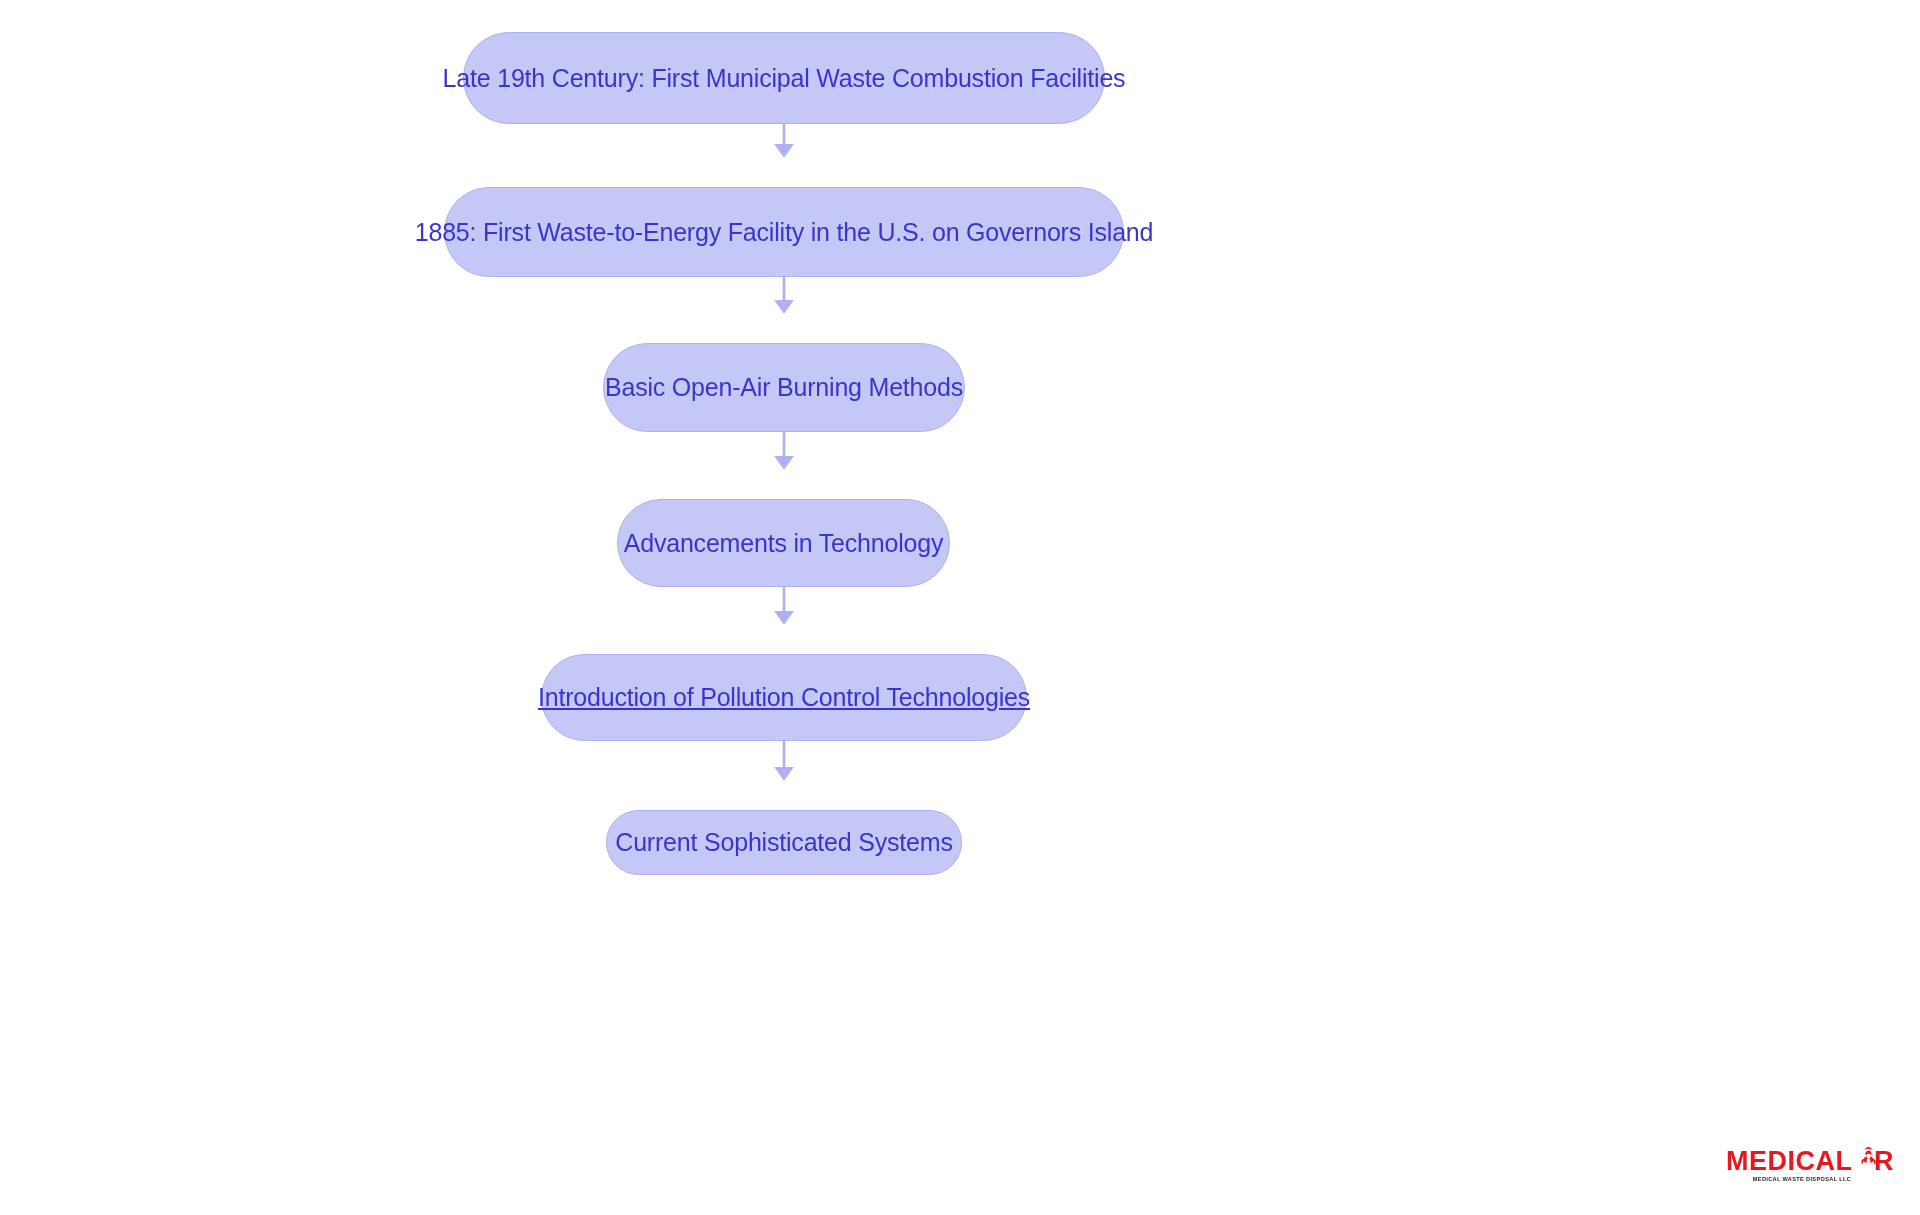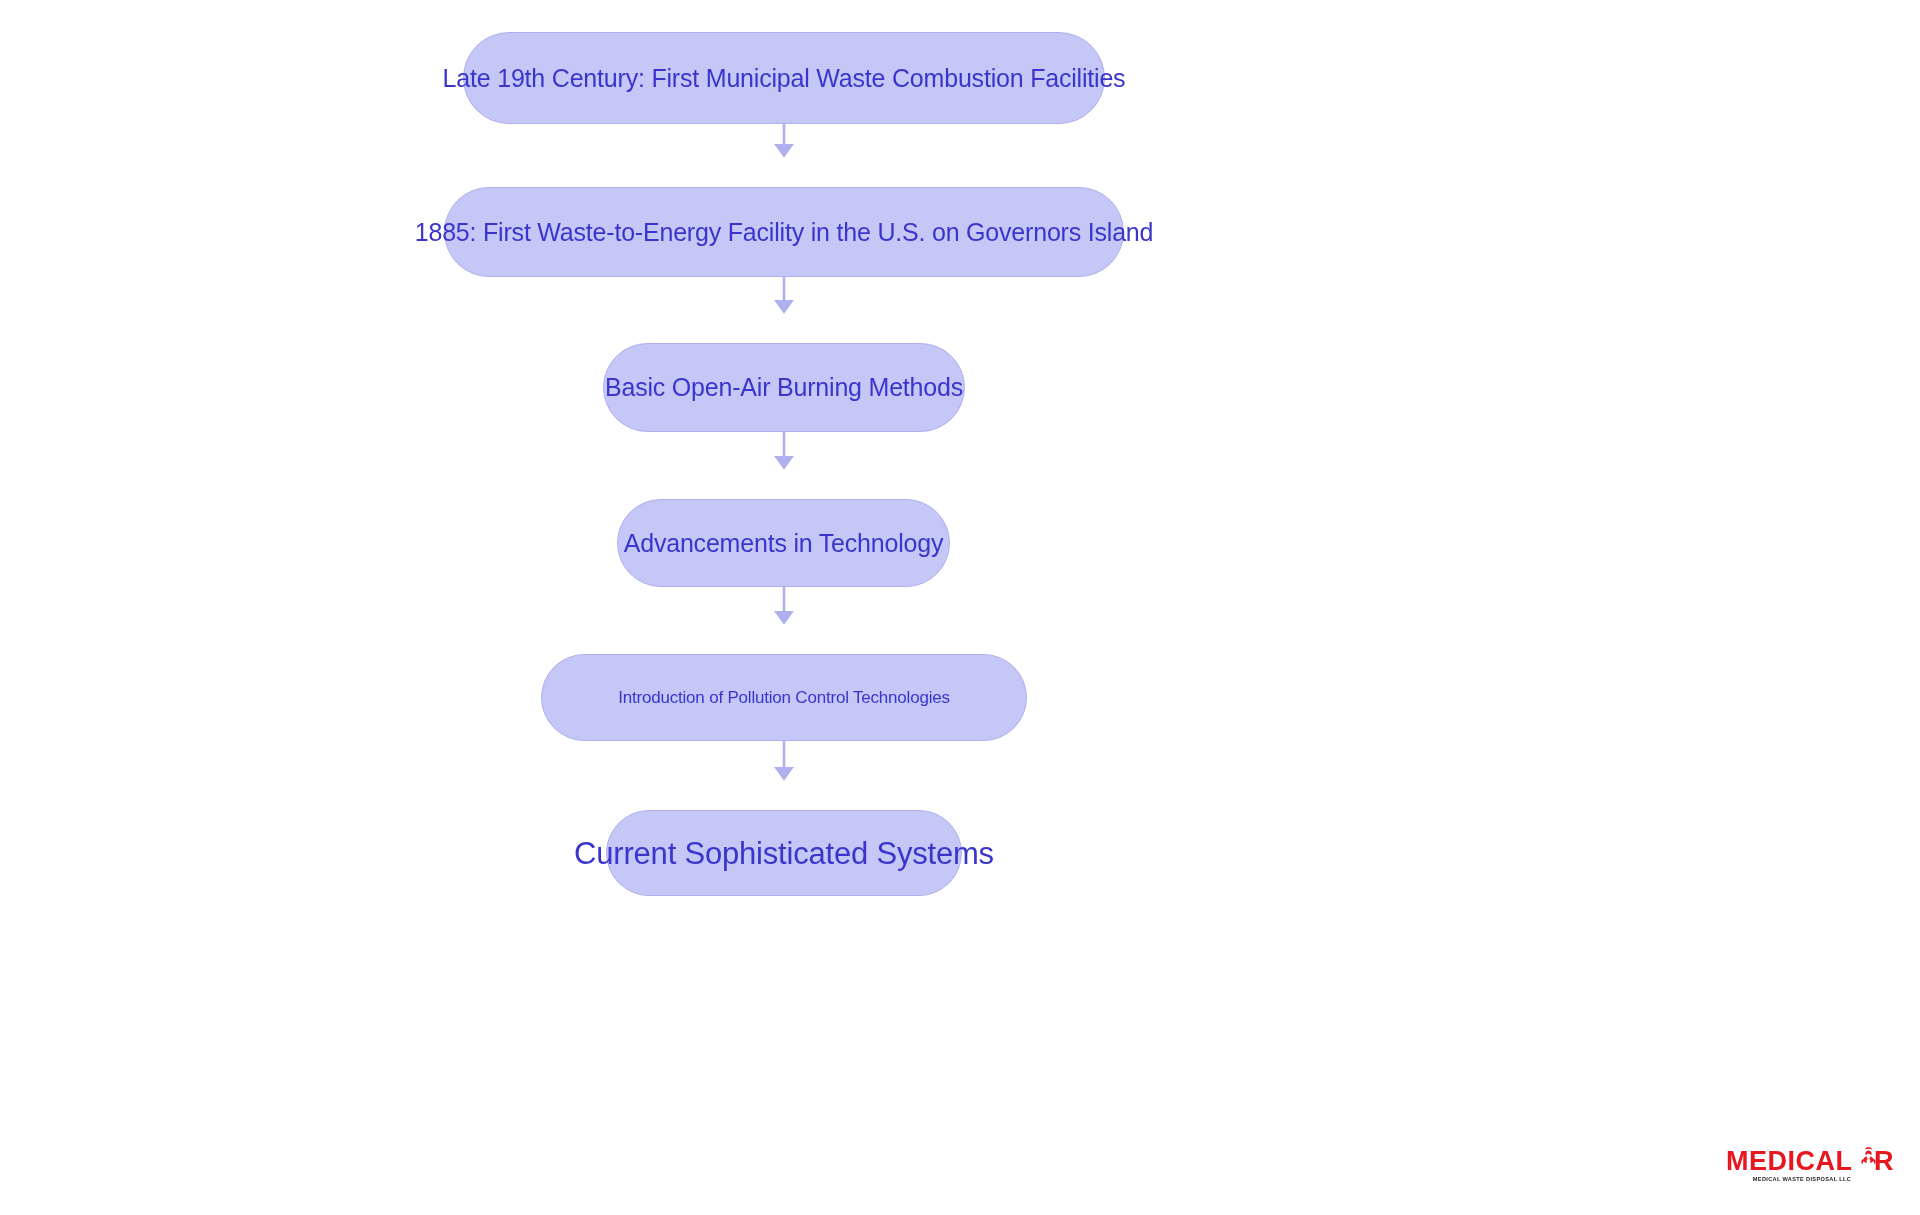--- a/index.html
+++ b/index.html
@@ -43,22 +43,22 @@
   .node-label {
     display: block;
     line-height: 1;
   }
 
   
   .node-1 { left: 463px;  top: 8px;    width: 642px; height: 92px;  font-size: 25px; }
   .node-2 { left: 444px;  top: 163px;  width: 680px; height: 90px;  font-size: 25px; justify-content: center; }
   .node-3 { left: 603px;  top: 319px;  width: 362px; height: 89px;  font-size: 25px; }
   .node-4 { left: 617px;  top: 475px;  width: 333px; height: 88px;  font-size: 25px; }
-  .node-5 { left: 541px;  top: 630px;  width: 486px; height: 87px;  font-size: 17px; }
-  .node-6 { left: 606px;  top: 786px;  width: 356px; height: 86px;  font-size: 31px; }
+  .node-5 { left: 541px;  top: 630px;  width: 486px; height: 87px;  font-size: 25px; text-decoration: underline; }
+  .node-6 { left: 606px;  top: 786px;  width: 356px; height: 65px;  font-size: 25px; }
 
   
   .connector {
     position: absolute;
     left: 0;
     top: 0;
     width: 1920px;
     height: 1215px;
     pointer-events: none;
   }

